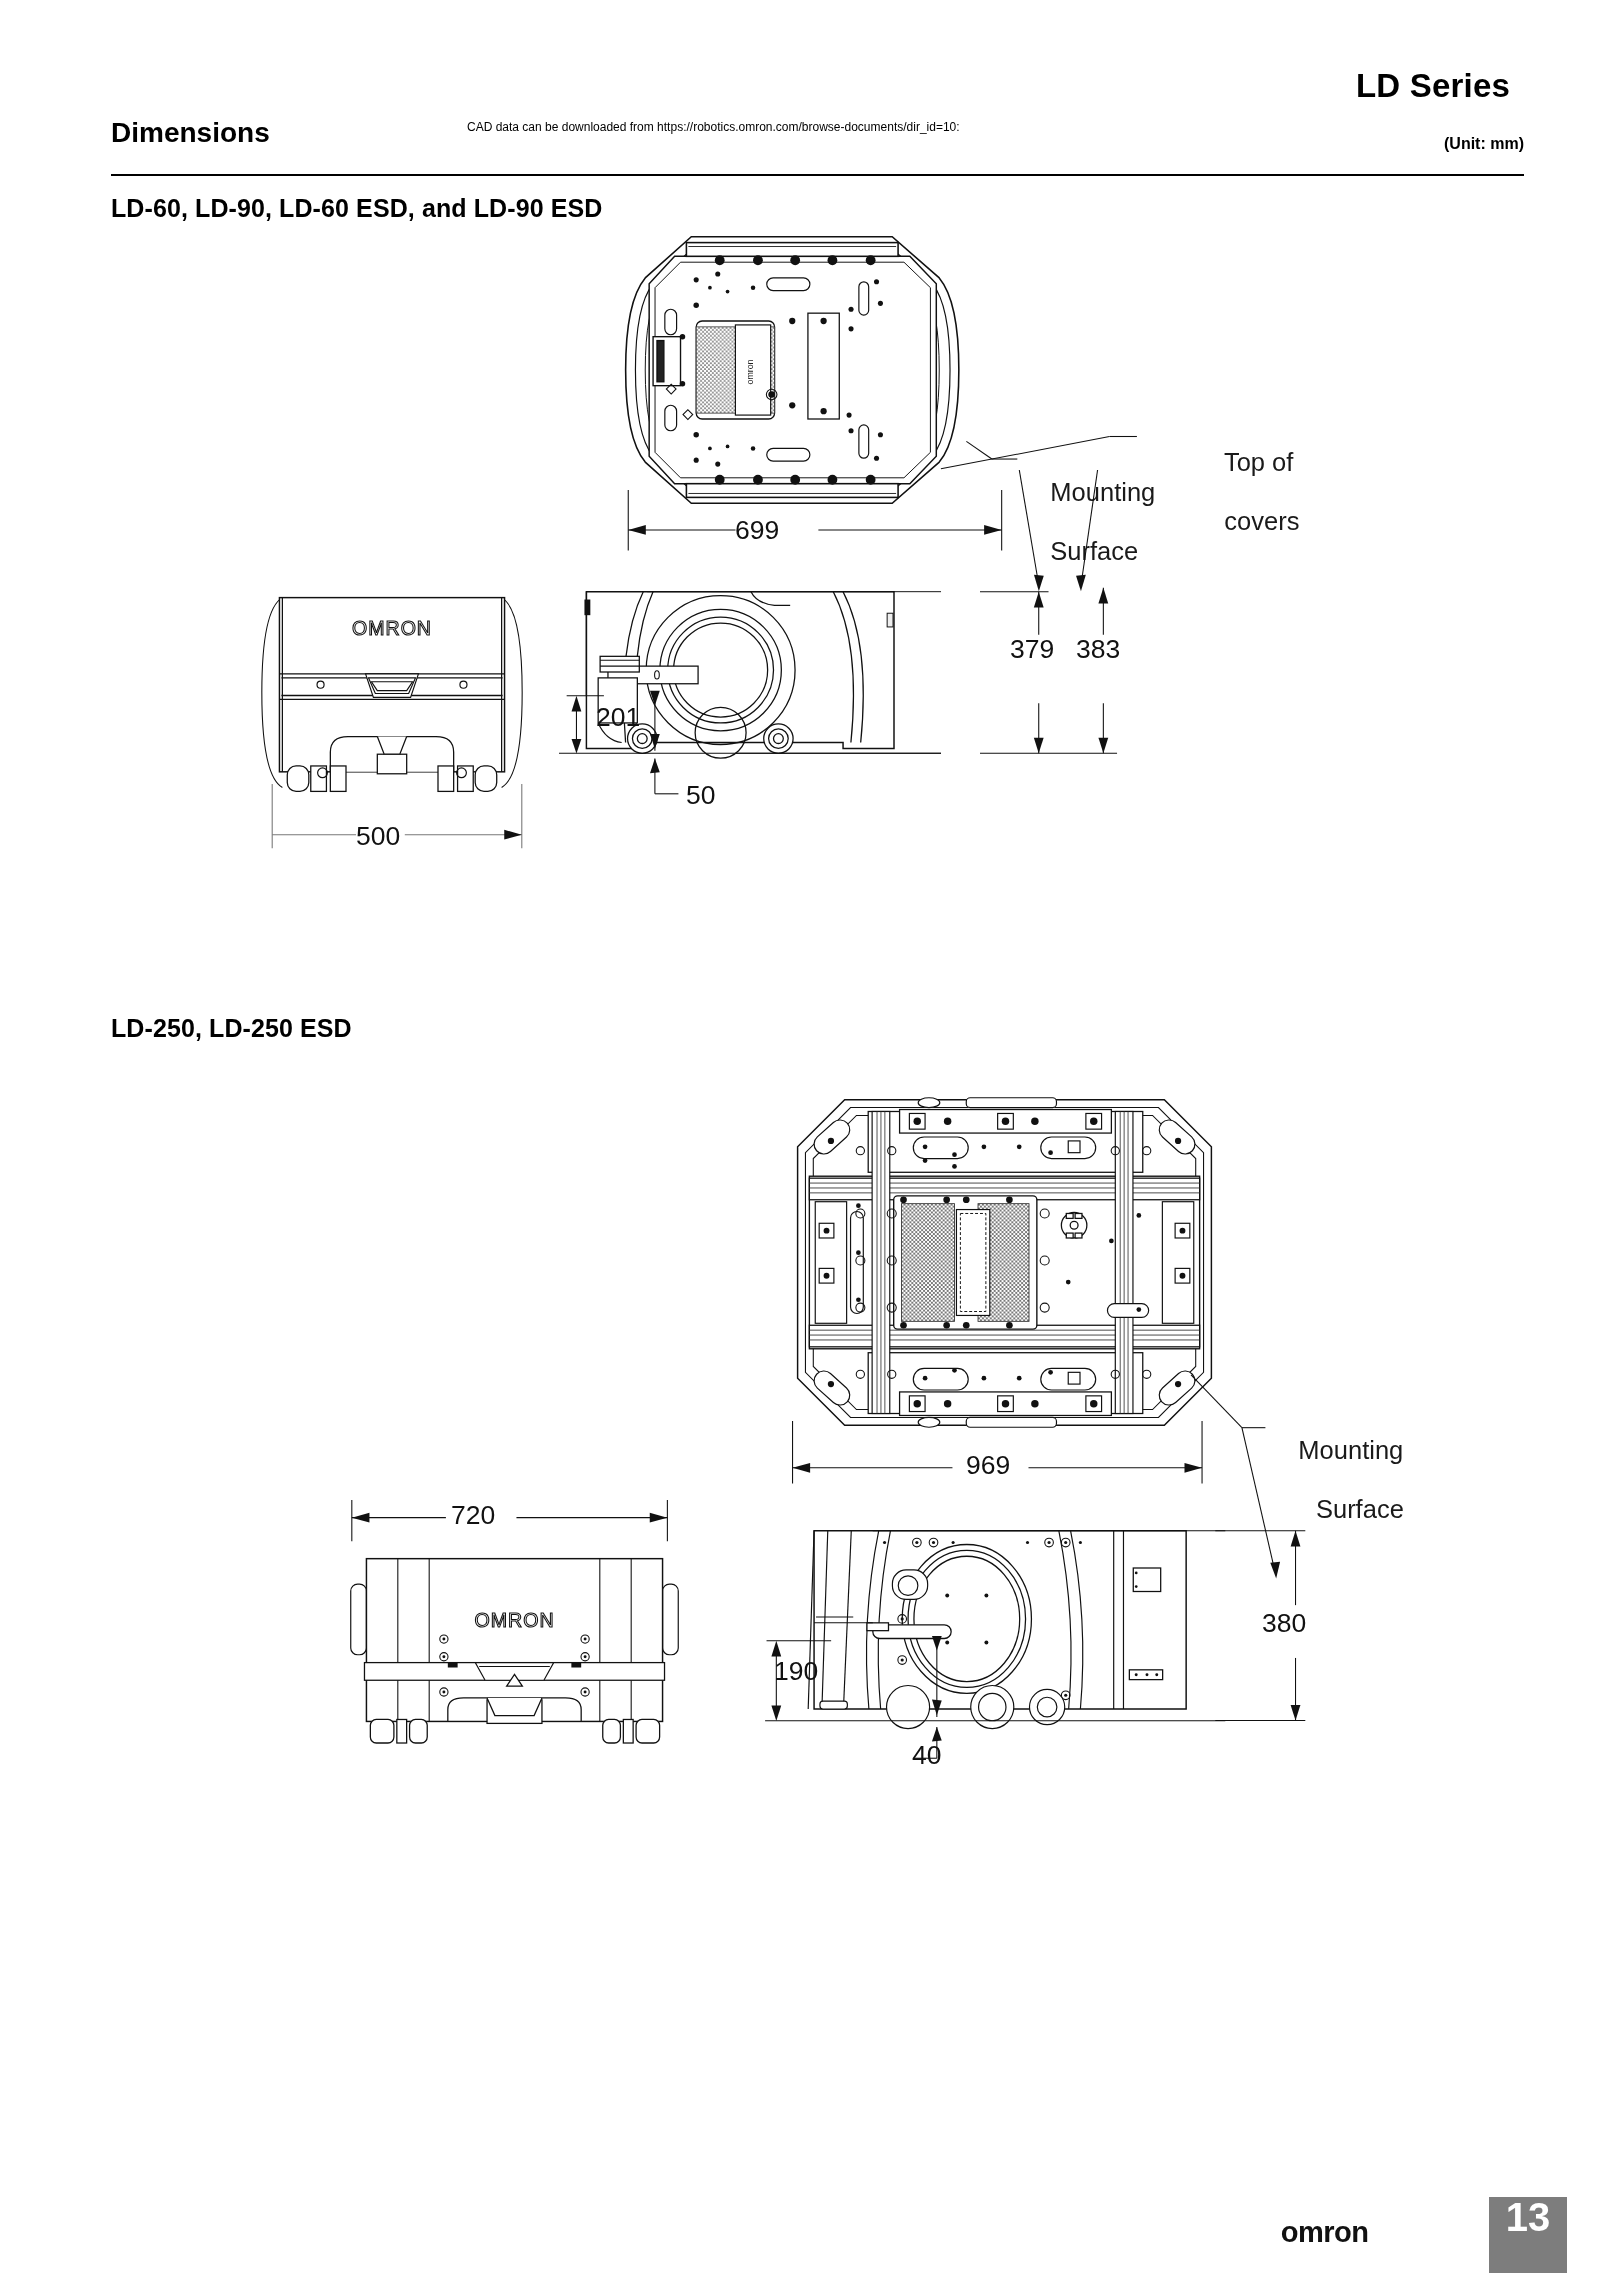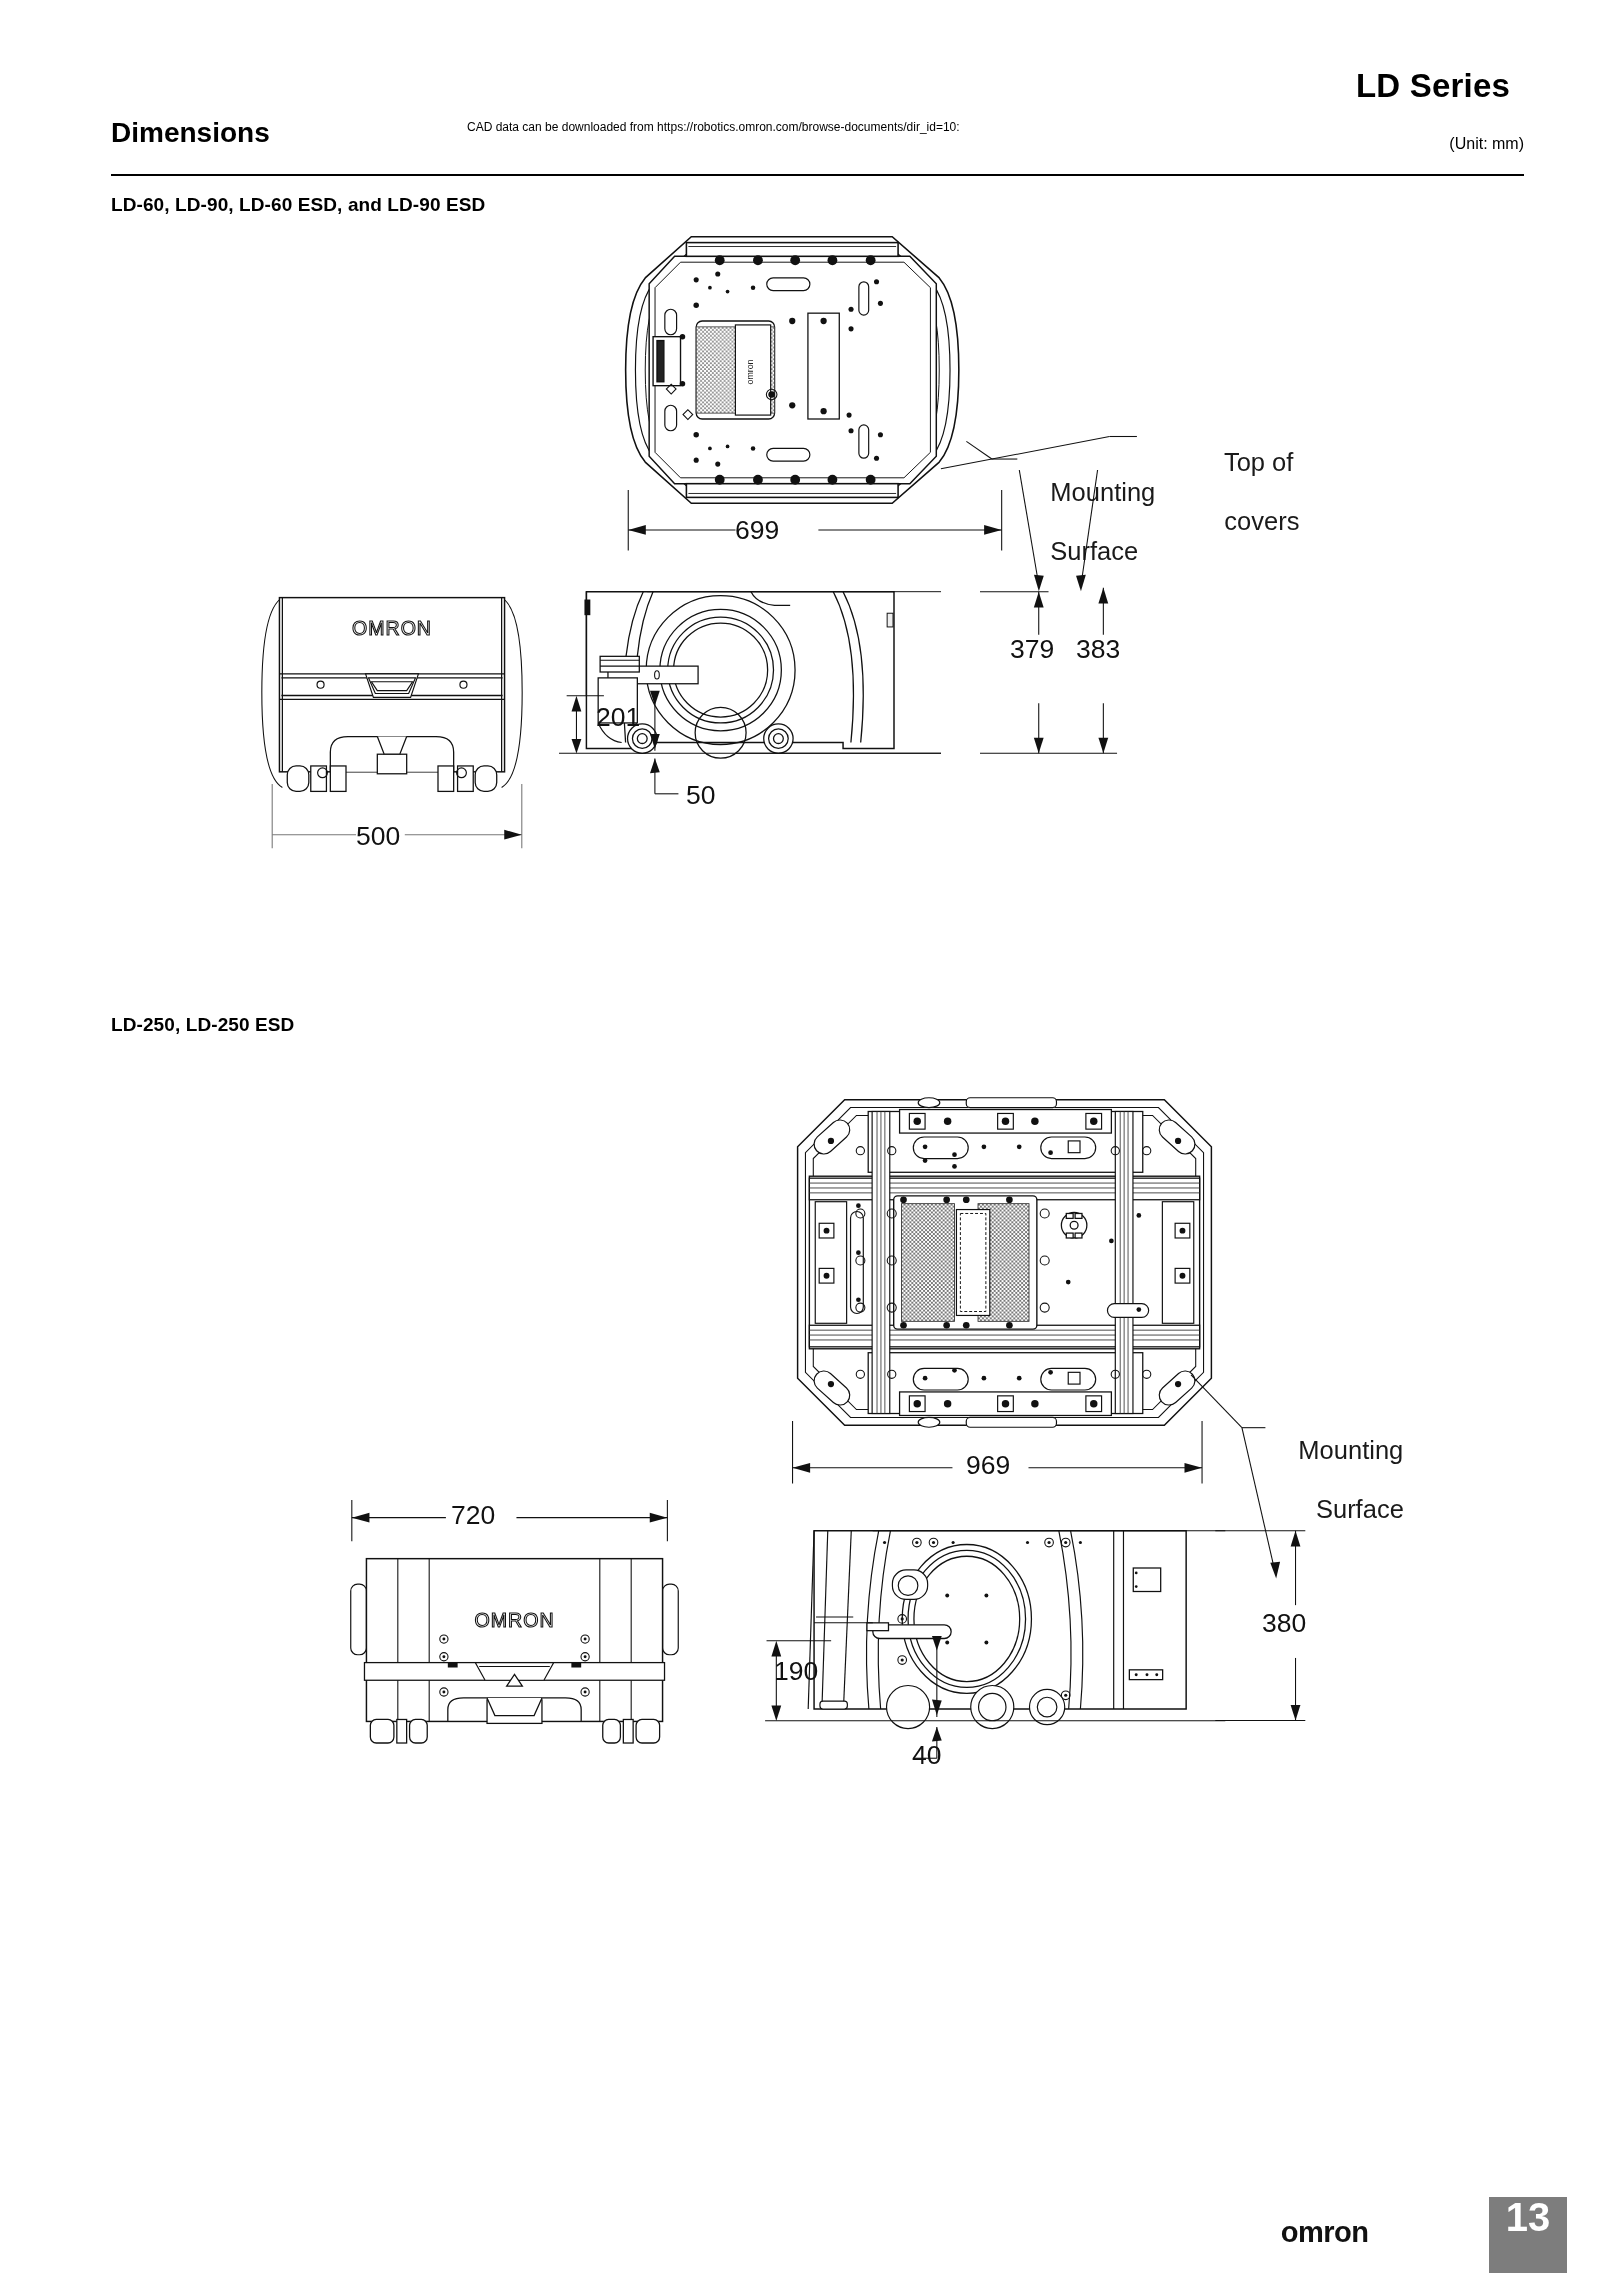--- a/index.html
+++ b/index.html
@@ -27,29 +27,29 @@
   .hdr-title {
     position:absolute; left:0; top:-9.8px;
     font-size:28px; font-weight:bold;
   }
   .hdr-note {
     position:absolute; left:356px; top:-6.9px; width:686px;
     font-size:12px; line-height:1.32; font-weight:normal;
   }
   .hdr-unit {
     position:absolute; right:0; top:7.8px;
-    font-size:16px; font-weight:normal;
+    font-size:16px; font-weight:bold;
   }
   .hr {
     position:absolute; left:111px; top:174px; width:1413px;
     border-top:2.9px solid #000;
   }
 
   .model-head {
-    position:absolute; font-size:19px; font-weight:bold; letter-spacing:0.1px;
+    position:absolute; font-size:25px; font-weight:bold; letter-spacing:0.1px;
   }
   #model-head-1 { left:111px; top:194px; }
   #model-head-2 { left:111px; top:1014px; }
 
   
   .dwg { position:absolute; }
   .dwg svg { display:block; }
 
   
   .ann {

